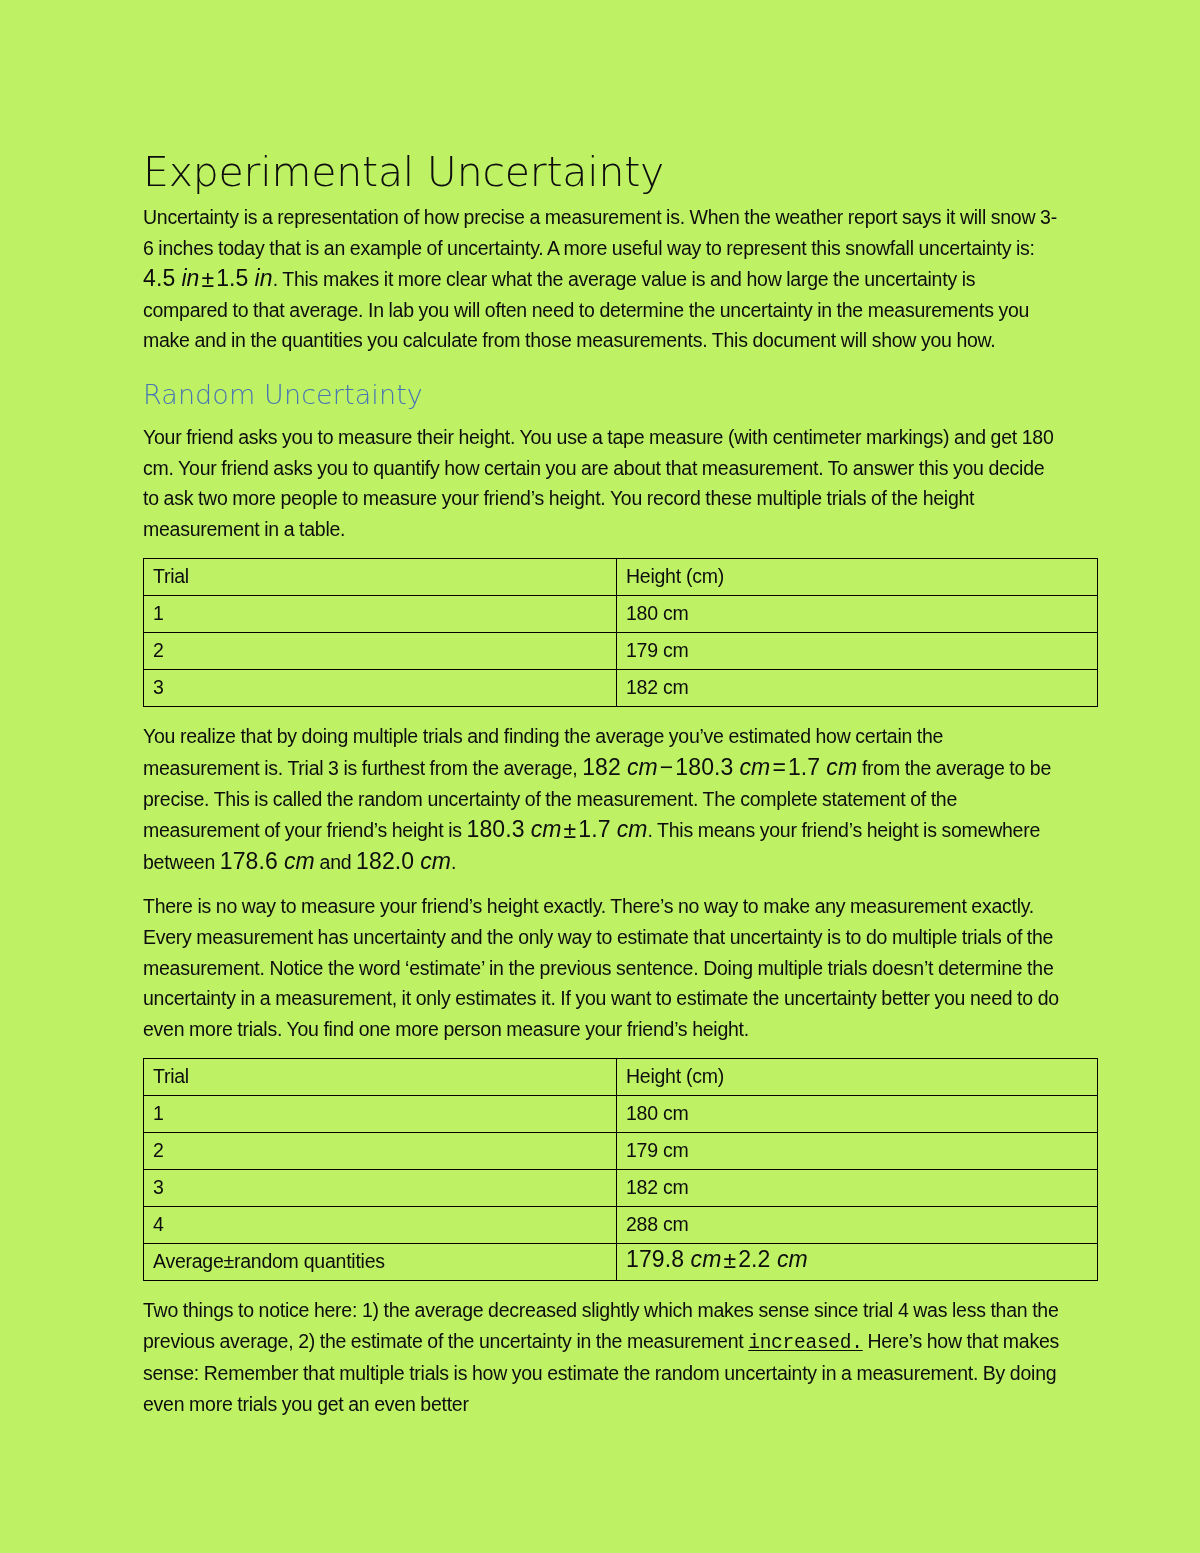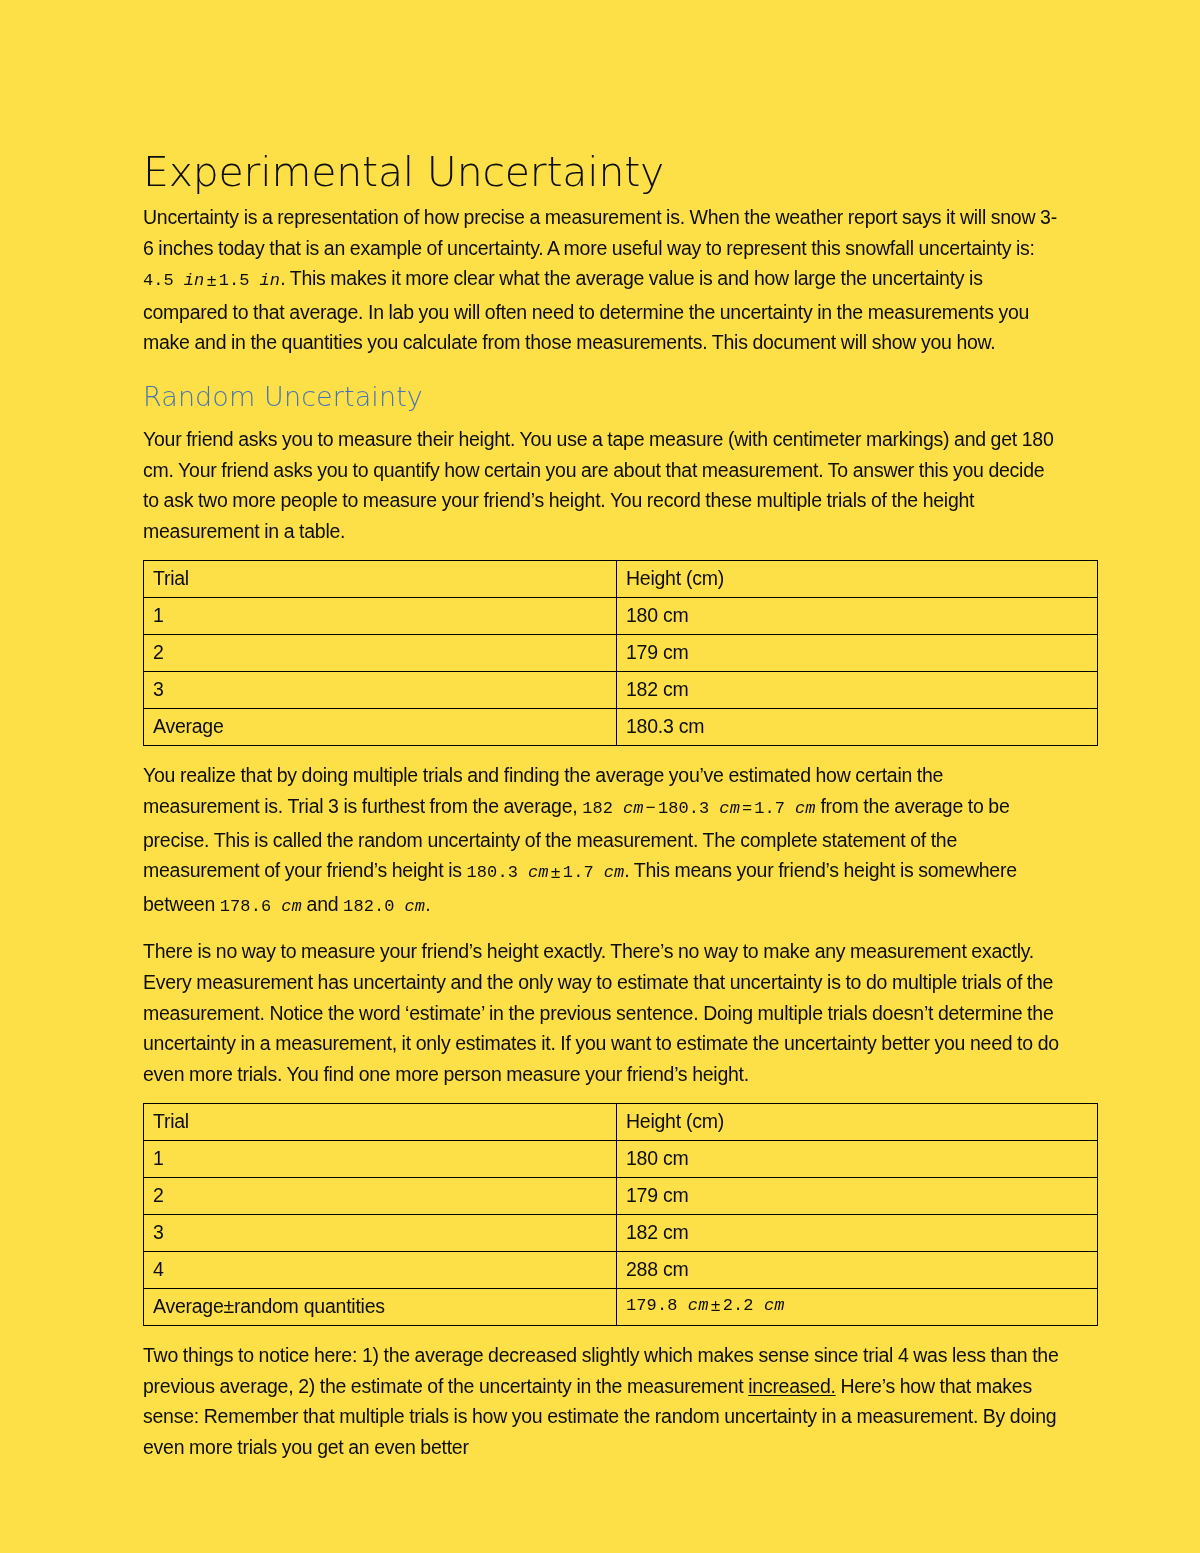--- a/index.html
+++ b/index.html
@@ -14,21 +14,21 @@
     font-family: "Liberation Sans", sans-serif;
     -webkit-font-smoothing: antialiased;
   }
 
   .page {
     position: absolute;
     left: 0;
     top: 0;
     width: 1200px;
     height: 1553px;
-    background: #fde047;
+    background: #bef264;
     overflow: hidden;
   }
 
   .content {
     position: absolute;
     left: 143px;
     top: 148px;
     width: 920px;
   }
 
@@ -62,26 +62,26 @@
     font-size: 19.5px;
     line-height: 30.6px;
     color: #0d0d0d;
     margin: 0 0 14px 0;
     text-align: left;
     word-spacing: -0.4px;
     letter-spacing: -0.25px;
   }
 
   .ital { }
-  .uline { text-decoration: underline; text-underline-offset: 2px; }
+  .uline { text-decoration: underline; text-underline-offset: 2px; font-family: Liberation Mono, monospace; }
 
   
   .math {
-    font-family: Liberation Mono, monospace;
-    font-size: 17px;
+    font-family: Liberation Sans, sans-serif;
+    font-size: 23px;
     letter-spacing: 0.1px;
     white-space: nowrap;
   }
   .math .v { font-style: normal; }
   .math .u { font-style: italic; }
   .math .op { font-style: normal; padding: 0 2px; }
   .math .pm {
     font-style: normal;
     padding: 0 2px;
     position: relative;
@@ -141,24 +141,20 @@
           <td class="col-b">180 cm</td>
         </tr>
         <tr>
           <td class="col-a">2</td>
           <td class="col-b">179 cm</td>
         </tr>
         <tr>
           <td class="col-a">3</td>
           <td class="col-b">182 cm</td>
         </tr>
-        <tr>
-          <td class="col-a">Average</td>
-          <td class="col-b">180.3 cm</td>
-        </tr>
       </tbody>
     </table>
 
     <p class="para"><span>You realize that by doing multiple trials and finding the average you’ve estimated how certain the measurement is. Trial 3 is furthest from the average, </span><span class="math"><span class="v">182</span>&nbsp;<span class="u">cm</span><span class="op">−</span><span class="v">180.3</span>&nbsp;<span class="u">cm</span><span class="op">=</span><span class="v">1.7</span>&nbsp;<span class="u">cm</span></span><span> from the average to be precise. This is called the </span><span class="ital">random uncertainty</span><span> of the measurement. The complete statement of the measurement of your friend’s height is </span><span class="math"><span class="v">180.3</span>&nbsp;<span class="u">cm</span><span class="pm">±</span><span class="v">1.7</span>&nbsp;<span class="u">cm</span></span><span>. This means your friend’s height is somewhere between </span><span class="math"><span class="v">178.6</span>&nbsp;<span class="u">cm</span></span><span> and </span><span class="math"><span class="v">182.0</span>&nbsp;<span class="u">cm</span></span><span>.</span></p>
 
     <p class="para">There is no way to measure your friend’s height exactly. There’s no way to make any measurement exactly. Every measurement has uncertainty and the only way to estimate that uncertainty is to do multiple trials of the measurement. Notice the word ‘estimate’ in the previous sentence. Doing multiple trials doesn’t determine the uncertainty in a measurement, it only estimates it. If you want to estimate the uncertainty better you need to do even more trials. You find one more person measure your friend’s height.</p>
 
     <table class="data-table">
       <tbody>
         <tr>

